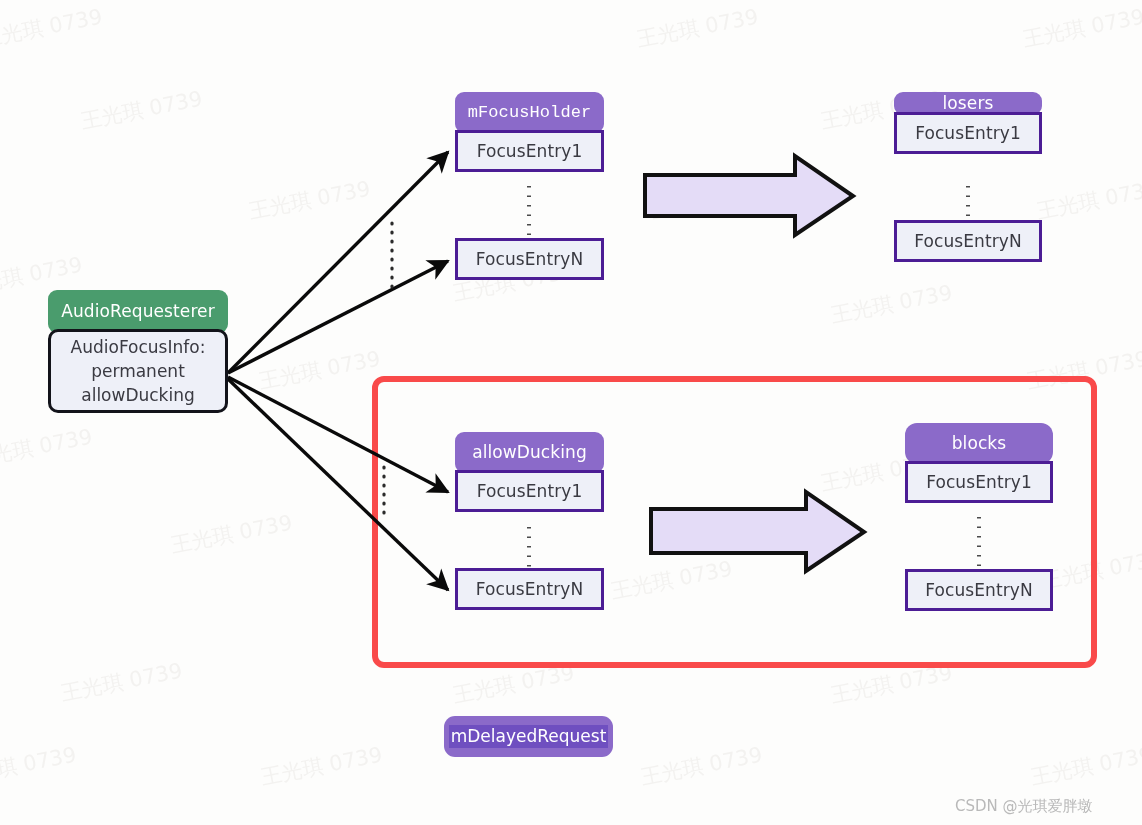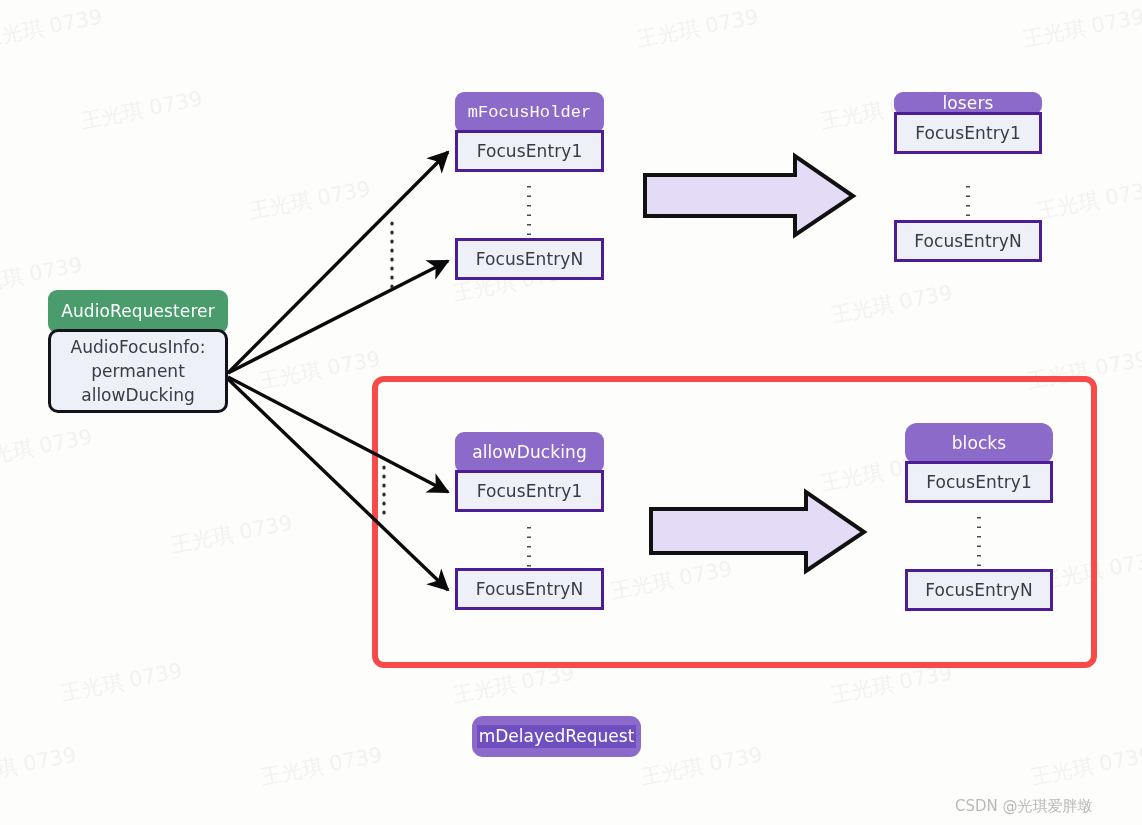--- a/index.html
+++ b/index.html
@@ -92,21 +92,20 @@
 
   .delayed-chip {
     position: absolute;
     z-index: 3;
     box-sizing: border-box;
     background: #8b6ac9;
     border-radius: 11px;
     display: flex;
     align-items: center;
     justify-content: center;
-    margin-left: 28px;
   }
   .delayed-chip .sel {
     background: #6f4fc0;
     color: #ffffff;
     font-size: 17px;
     padding: 1px 2px;
     line-height: 1.2;
   }
 
   .credit {

